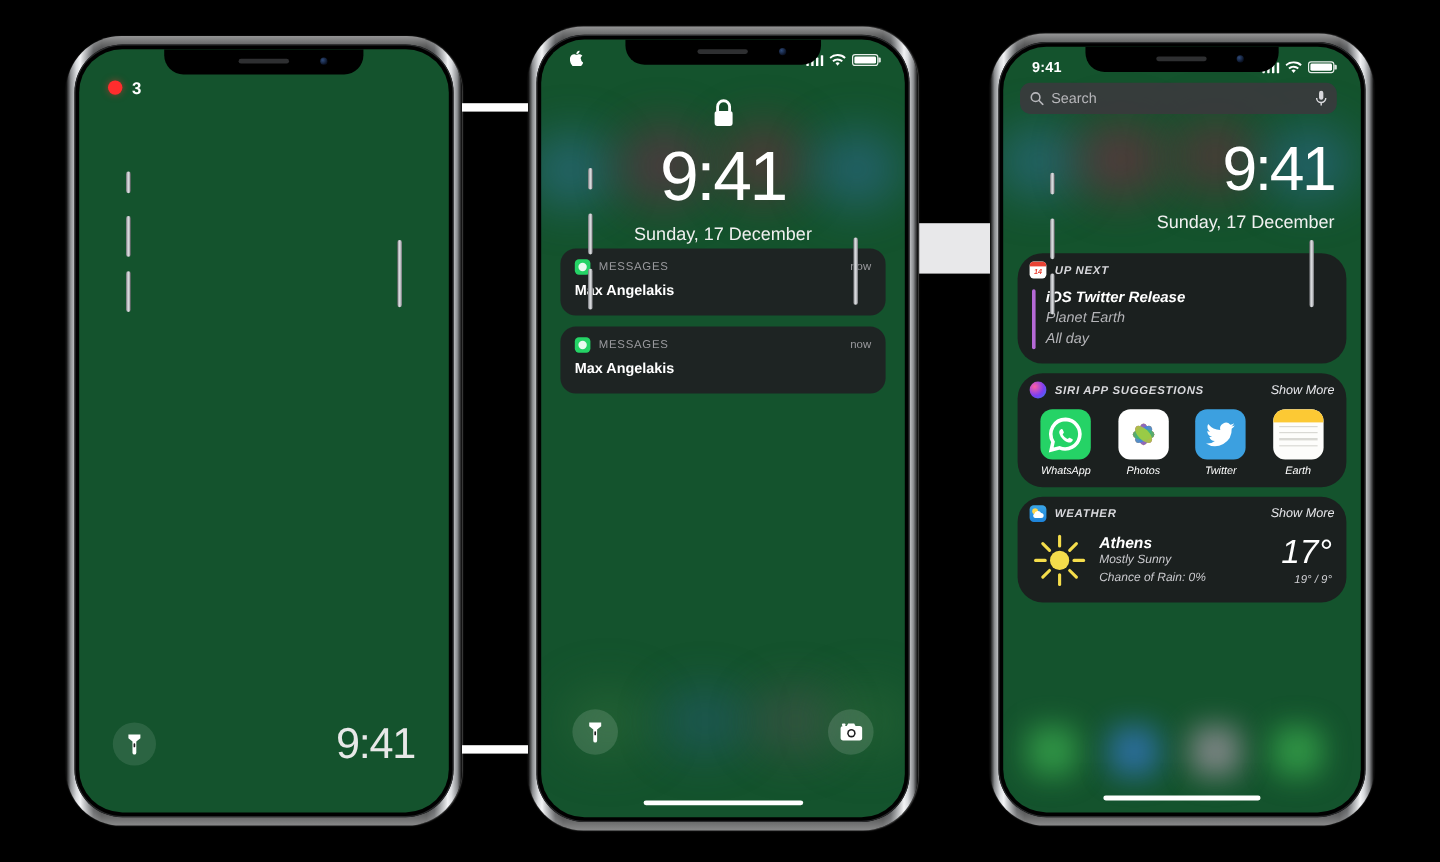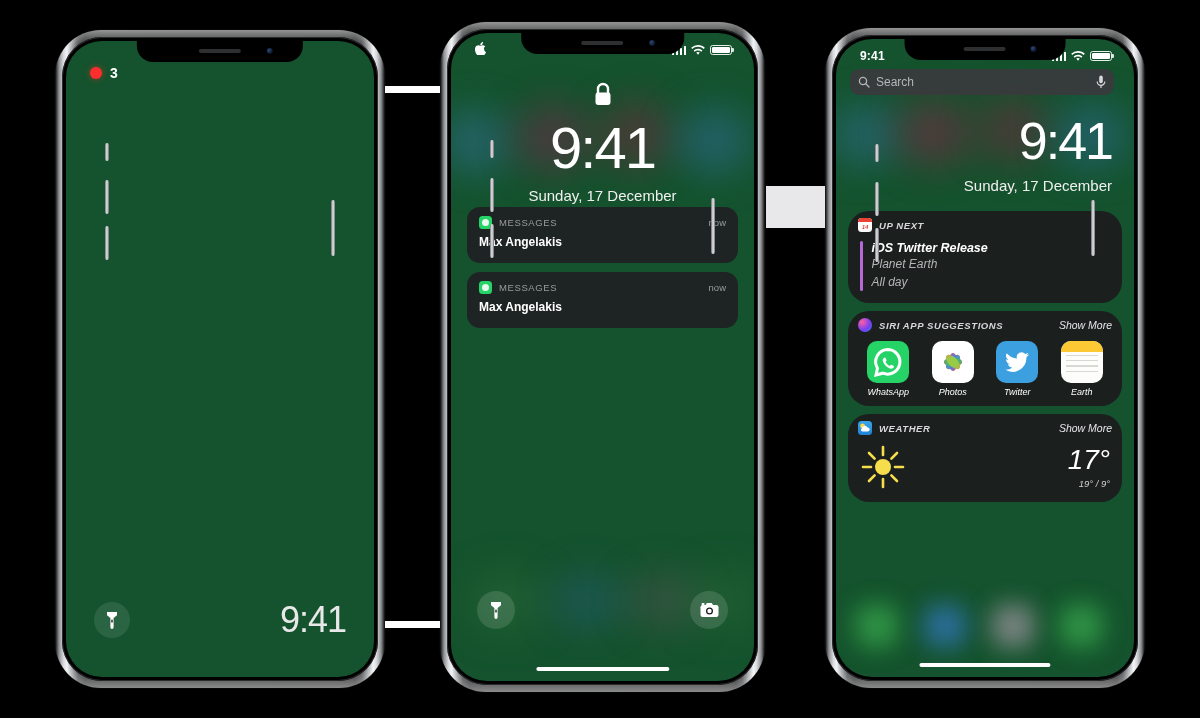--- a/index.html
+++ b/index.html
@@ -467,20 +467,25 @@
                   <line x1="23" y1="35" x2="23" y2="43"></line>
                   <line x1="3" y1="23" x2="11" y2="23"></line>
                   <line x1="35" y1="23" x2="43" y2="23"></line>
                   <line x1="9" y1="9" x2="14.6" y2="14.6"></line>
                   <line x1="31.4" y1="31.4" x2="37" y2="37"></line>
                   <line x1="37" y1="9" x2="31.4" y2="14.6"></line>
                   <line x1="14.6" y1="31.4" x2="9" y2="37"></line>
                 </g>
               </svg>
             </div>
+            <div>
+              <div class="w-city">Athens</div>
+              <div class="w-cond">Mostly Sunny</div>
+              <div class="w-rain">Chance of Rain: 0%</div>
+            </div>
             <div class="w-temp">
               <div class="w-now">17°</div>
               <div class="w-hilo">19° / 9°</div>
             </div>
           </div>
         </div>
 
       </div>
 
       <div class="homebar"></div>

